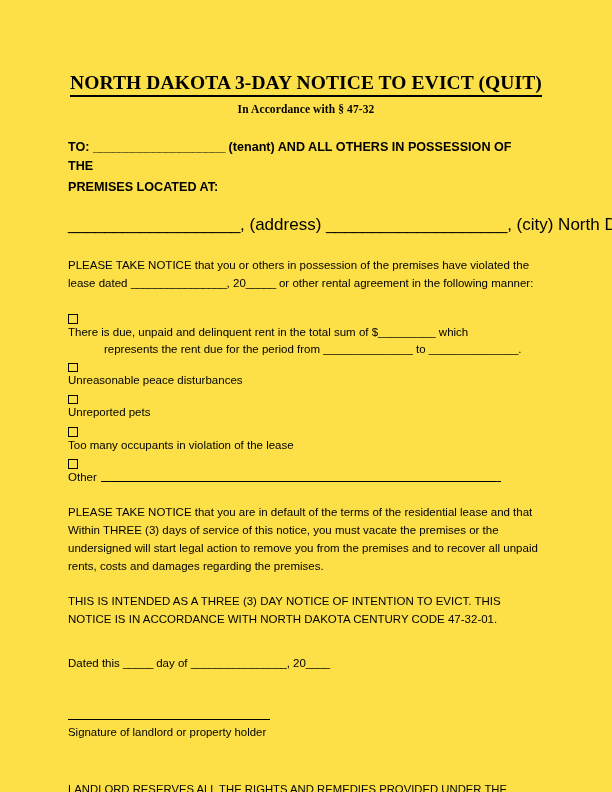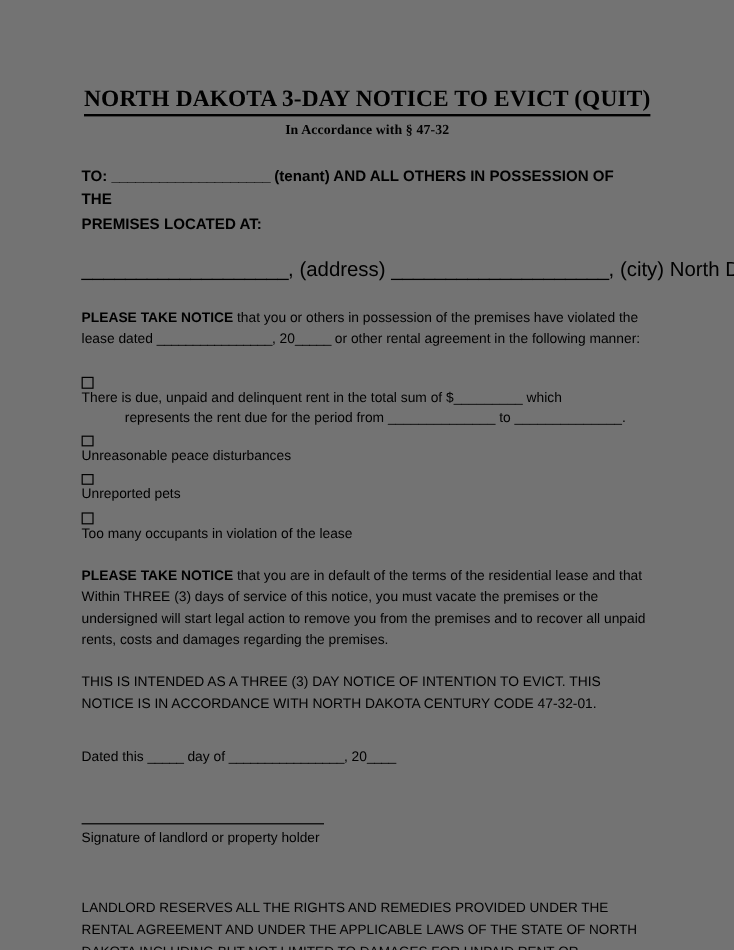--- a/index.html
+++ b/index.html
@@ -4,21 +4,21 @@
 <style>
   html, body {
     margin: 0;
     padding: 0;
     background: #ffffff;
   }
   .page {
     position: relative;
     width: 612px;
     height: 792px;
-    background: #737373;
+    background: #fde047;
     font-family: "Liberation Sans", sans-serif;
     color: #000000;
     overflow: hidden;
   }
 
   
   .title-block {
     position: absolute;
     left: 0;
     top: 72px;
@@ -66,21 +66,21 @@
     white-space: nowrap;
   }
 
   .para {
     margin-top: 18px;
     font-size: 11.5px;
     line-height: 1.56;
   }
   .para.tight { margin-top: 17px; }
 
-  .bold { font-weight: bold; text-align: right; }
+  .bold { font-weight: normal; text-align: right; }
 
   
   .blank {
     font-family: "Liberation Sans", sans-serif;
     letter-spacing: -0.4px;
   }
 
   
   .cb-list {
     margin-top: 17px;
@@ -181,20 +181,24 @@
       <div class="cb-row">
         <span class="cb-box"></span>
         <span class="cb-text">Unreported pets</span>
       </div>
 
       <div class="cb-row">
         <span class="cb-box"></span>
         <span class="cb-text">Too many occupants in violation of the lease</span>
       </div>
 
+      <div class="cb-row">
+        <span class="cb-box"></span>
+        <span class="cb-text"><span>Other</span><span class="other-rule"></span></span>
+      </div>
 
     </div>
 
     <div class="para"><span class="bold">PLEASE TAKE NOTICE</span><span> that you are in default of the terms of the residential lease and that Within THREE (3) days of service of this notice, you must vacate the premises or the undersigned will start legal action to remove you from the premises and to recover all unpaid rents, costs and damages regarding the premises.</span></div>
 
     <div class="para tight">THIS IS INTENDED AS A THREE (3) DAY NOTICE OF INTENTION TO EVICT.  THIS NOTICE IS IN ACCORDANCE WITH NORTH DAKOTA CENTURY CODE 47-32-01.</div>
 
     <div class="dated"><span>Dated this </span><span class="blank">_____</span><span> day of </span><span class="blank">________________</span><span>, 20</span><span class="blank">____</span></div>
 
     <div class="sig-wrap">

